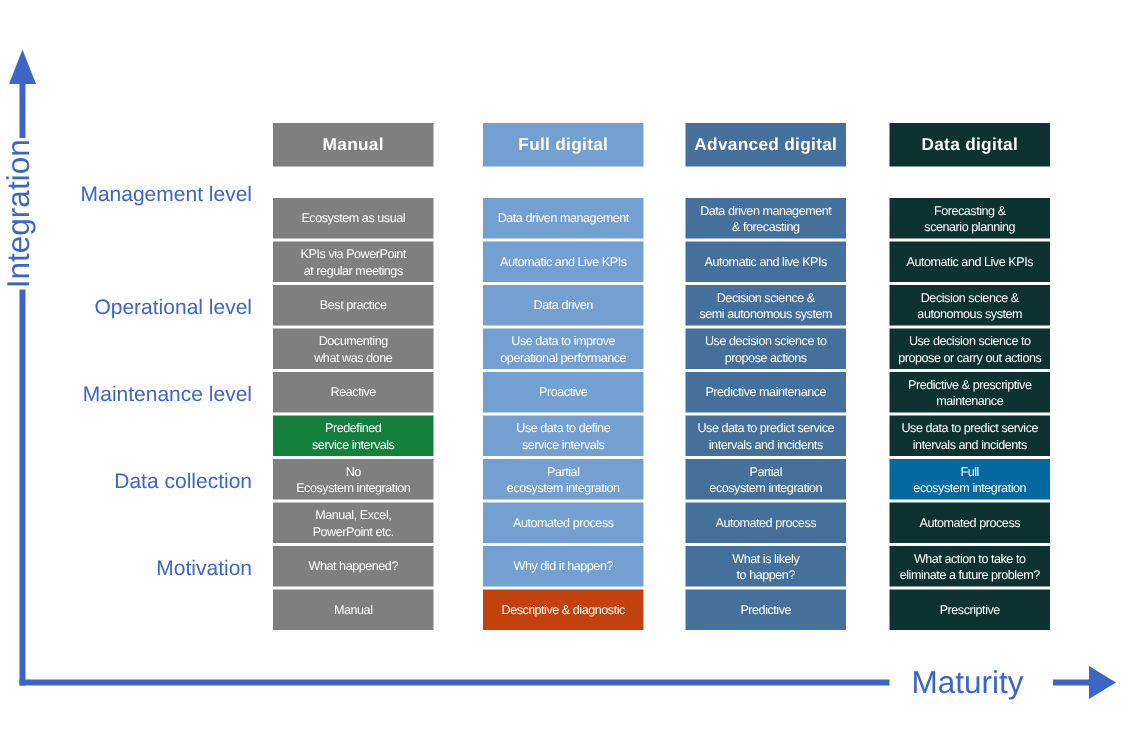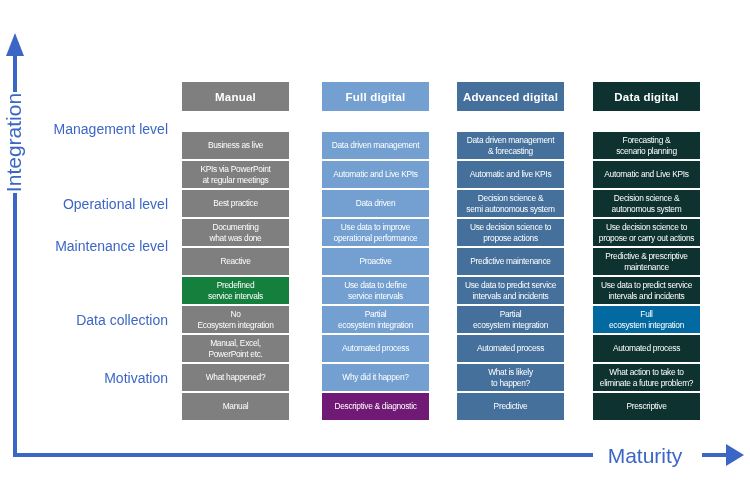--- a/index.html
+++ b/index.html
@@ -61,29 +61,29 @@
   <div class="axis-seg y-seg-bottom" style="background: rgb(60, 102, 198);"></div>
 
   <div class="axis-seg x-seg-main" style="background: rgb(60, 102, 198);"></div>
   <div class="x-axis-label" style="color: rgb(60, 102, 198);">Maturity</div>
   <div class="axis-seg x-seg-arrow" style="background: rgb(60, 102, 198);"></div>
   <div class="x-arrowhead" style="border-left-color: rgb(60, 102, 198);"></div>
 
   <div id="row-labels">
       <div class="row-label" style="top: 115px; color: rgb(60, 102, 198);">Management level</div>
       <div class="row-label" style="top: 190px; color: rgb(60, 102, 198);">Operational level</div>
-      <div class="row-label" style="top: 232px; color: rgb(60, 102, 198);">Maintenance level</div>
+      <div class="row-label" style="top: 248px; color: rgb(60, 102, 198);">Maintenance level</div>
       <div class="row-label" style="top: 306px; color: rgb(60, 102, 198);">Data collection</div>
       <div class="row-label" style="top: 364px; color: rgb(60, 102, 198);">Motivation</div>
     </div>
 
   <div id="matrix-columns">
       <div class="matrix-col" style="left: 182px;">
         <div class="col-header" style="background: rgb(127, 127, 127);">Manual</div>
-        <div class="cell" style="background: rgb(127, 127, 127); color: rgb(255, 255, 255);">Business as live</div>
+        <div class="cell" style="background: rgb(127, 127, 127); color: rgb(255, 255, 255);">Ecosystem as usual</div>
         <div class="cell" style="background: rgb(127, 127, 127); color: rgb(255, 255, 255);">KPIs via PowerPoint
 at regular meetings</div>
         <div class="cell" style="background: rgb(127, 127, 127); color: rgb(255, 255, 255);">Best practice</div>
         <div class="cell" style="background: rgb(127, 127, 127); color: rgb(255, 255, 255);">Documenting
 what was done</div>
         <div class="cell" style="background: rgb(127, 127, 127); color: rgb(255, 255, 255);">Reactive</div>
         <div class="cell" style="background: #15803d; color: rgb(255, 255, 255);">Predefined
 service intervals</div>
         <div class="cell" style="background: rgb(127, 127, 127); color: rgb(255, 255, 255);">No
 Ecosystem integration</div>
@@ -99,21 +99,21 @@
         <div class="cell" style="background: rgb(115, 160, 209); color: rgb(255, 255, 255);">Data driven</div>
         <div class="cell" style="background: rgb(115, 160, 209); color: rgb(255, 255, 255);">Use data to improve
 operational performance</div>
         <div class="cell" style="background: rgb(115, 160, 209); color: rgb(255, 255, 255);">Proactive</div>
         <div class="cell" style="background: rgb(115, 160, 209); color: rgb(255, 255, 255);">Use data to define
 service intervals</div>
         <div class="cell" style="background: rgb(115, 160, 209); color: rgb(255, 255, 255);">Partial
 ecosystem integration</div>
         <div class="cell" style="background: rgb(115, 160, 209); color: rgb(255, 255, 255);">Automated process</div>
         <div class="cell" style="background: rgb(115, 160, 209); color: rgb(255, 255, 255);">Why did it happen?</div>
-        <div class="cell" style="background: #701a75; color: rgb(255, 255, 255);">Descriptive &amp; diagnostic</div>
+        <div class="cell" style="background: #c2410c; color: rgb(255, 255, 255);">Descriptive &amp; diagnostic</div>
       </div>
       <div class="matrix-col" style="left: 457px;">
         <div class="col-header" style="background: rgb(69, 112, 155);">Advanced digital</div>
         <div class="cell" style="background: rgb(69, 112, 155); color: rgb(255, 255, 255);">Data driven management
 &amp; forecasting</div>
         <div class="cell" style="background: rgb(69, 112, 155); color: rgb(255, 255, 255);">Automatic and live KPIs</div>
         <div class="cell" style="background: rgb(69, 112, 155); color: rgb(255, 255, 255);">Decision science &amp;
 semi autonomous system</div>
         <div class="cell" style="background: rgb(69, 112, 155); color: rgb(255, 255, 255);">Use decision science to
 propose actions</div>

